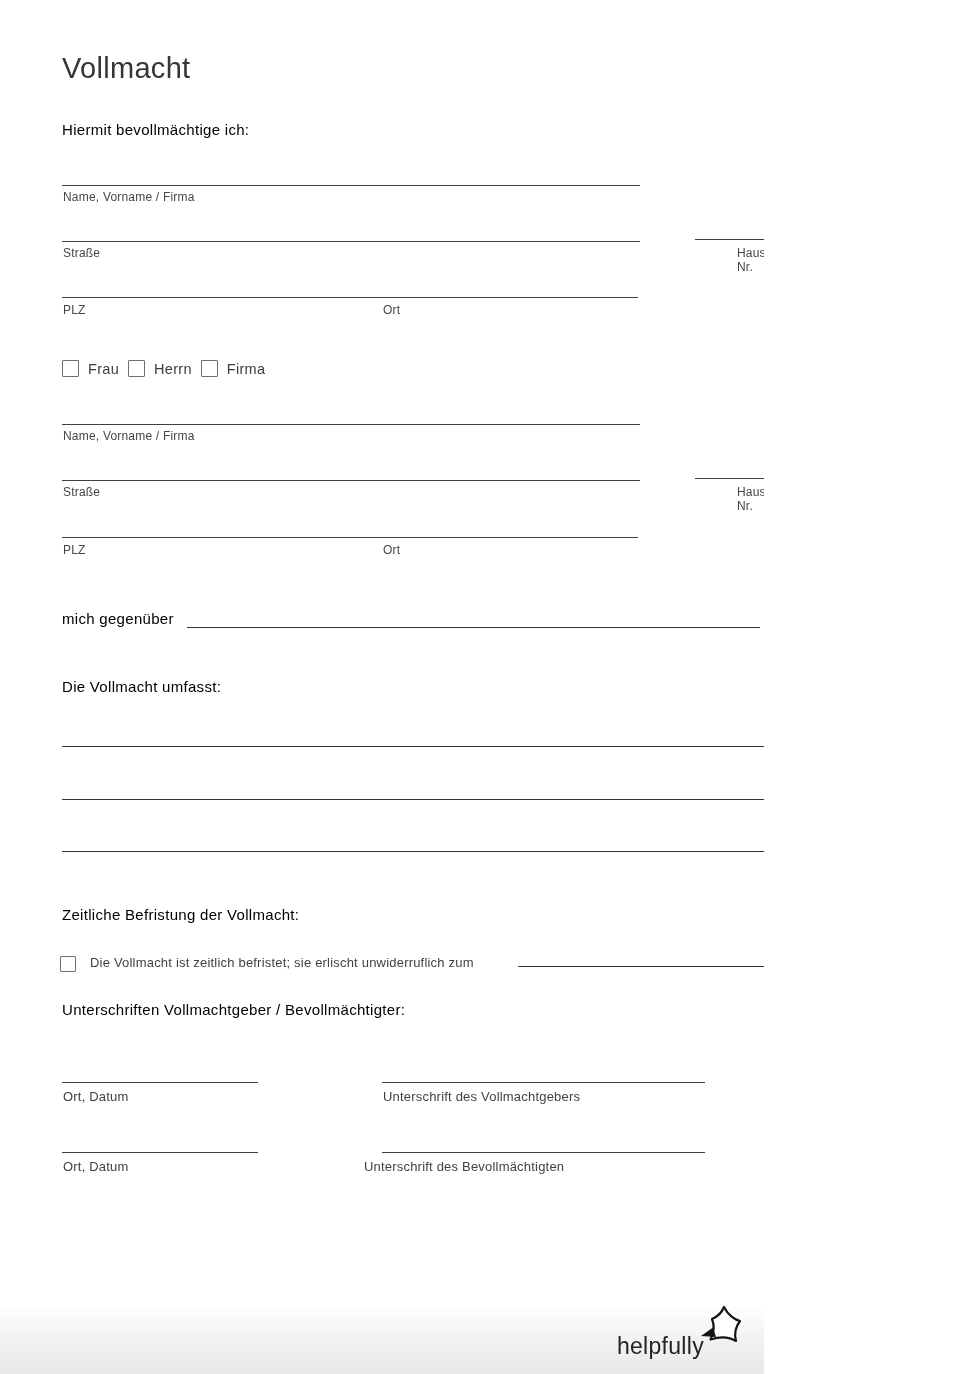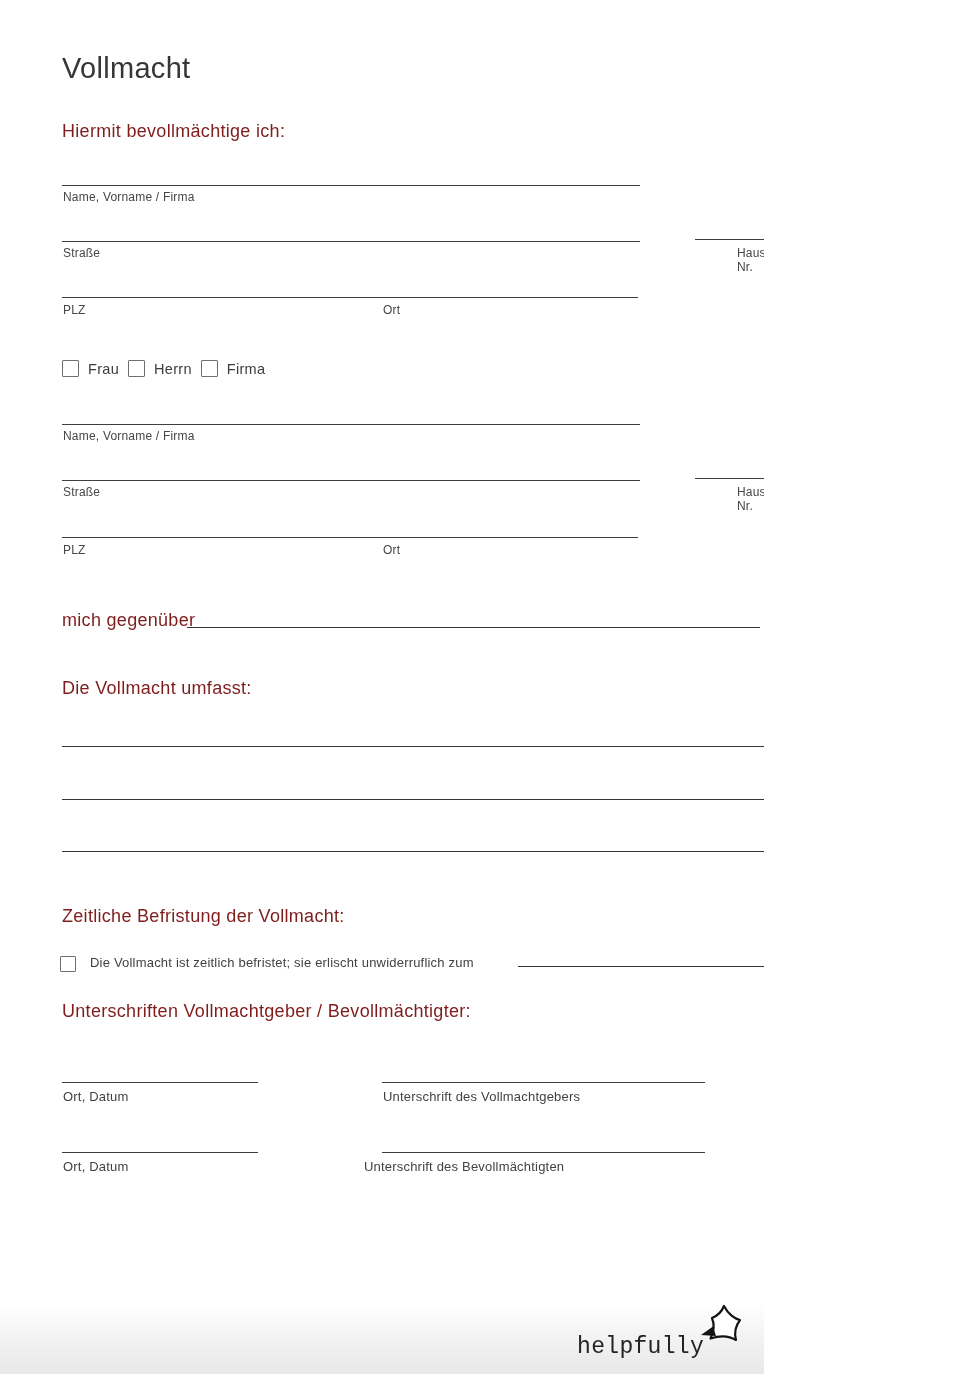--- a/index.html
+++ b/index.html
@@ -6,40 +6,40 @@
   #page{
     position:relative;
     width:764px;height:1374px;
     background:#ffffff;
     font-family:"Liberation Sans", sans-serif;
     color:#3d3d3d;
     overflow:hidden;
   }
   .abs{position:absolute;}
   .title{font-size:29px;letter-spacing:.3px;color:#363636;}
-  .heading{font-size:18px;letter-spacing:.3px;color:#7f1d1d;}
+  .heading{font-size:15px;letter-spacing:.3px;color:#000000;}
   .fline{border-top:1.7px solid #3f3f3f;height:0;}
   .flabel{font-size:12px;letter-spacing:.2px;color:#464646;}
   .slabel{font-size:13px;letter-spacing:.2px;color:#424242;}
   .cbox{
     width:17px;height:17px;background:#fff;
     border:1.6px solid #6e6e6e;border-radius:1px;box-sizing:border-box;
     display:inline-block;
   }
   .cbrow{display:flex;align-items:center;gap:9px;font-size:14.5px;letter-spacing:.3px;}
   .cbgroup{display:flex;align-items:center;gap:9px;}
   .repline{border-bottom:1.7px solid #353535;}
   .footer-fade{
     position:absolute;left:0;bottom:0;width:966px;height:70px;
     background:linear-gradient(to bottom, rgba(0,0,0,0) 0%, rgba(0,0,0,0.05) 50%, rgba(0,0,0,0.09) 100%);
     pointer-events:none;
   }
   .brand{
     position:absolute;right:22px;bottom:14px;
-    display:flex;align-items:flex-end;font-family:Liberation Mono, monospace;
+    display:flex;align-items:flex-end;
   }
   .brand-text{font-size:23px;letter-spacing:.3px;color:#232323;}
   .brand-icon{margin-left:-6px;margin-bottom:10px;}
 </style>
 </head>
 <body>
 
 <div id="page">
 
   <div class="abs title" style="left:62px;top:52px;">Vollmacht</div>

